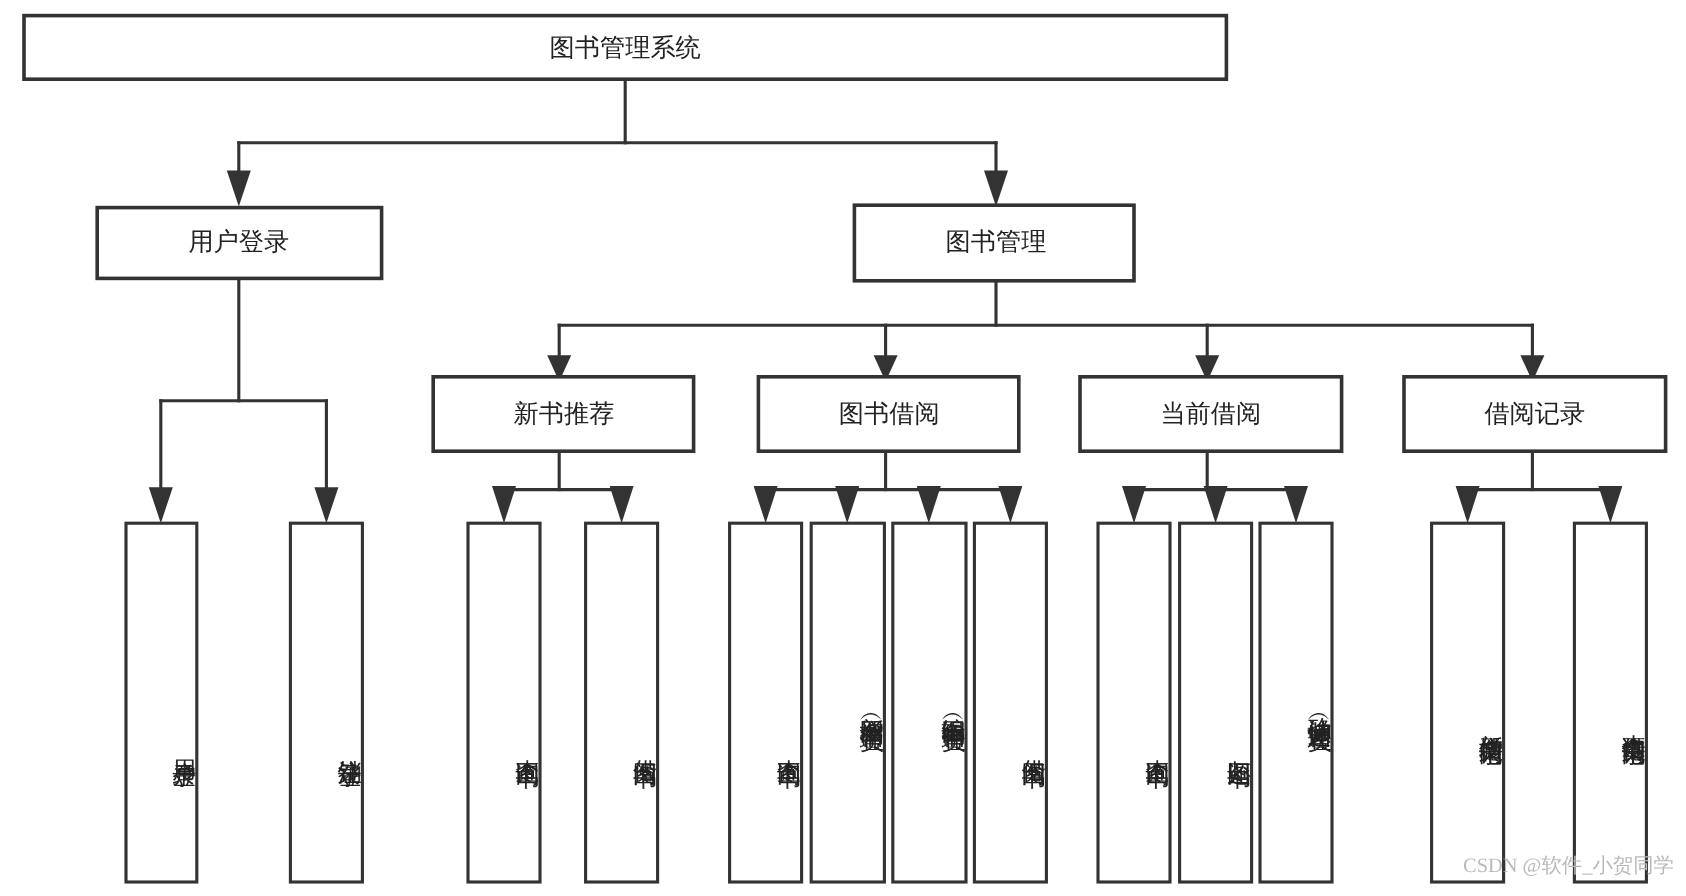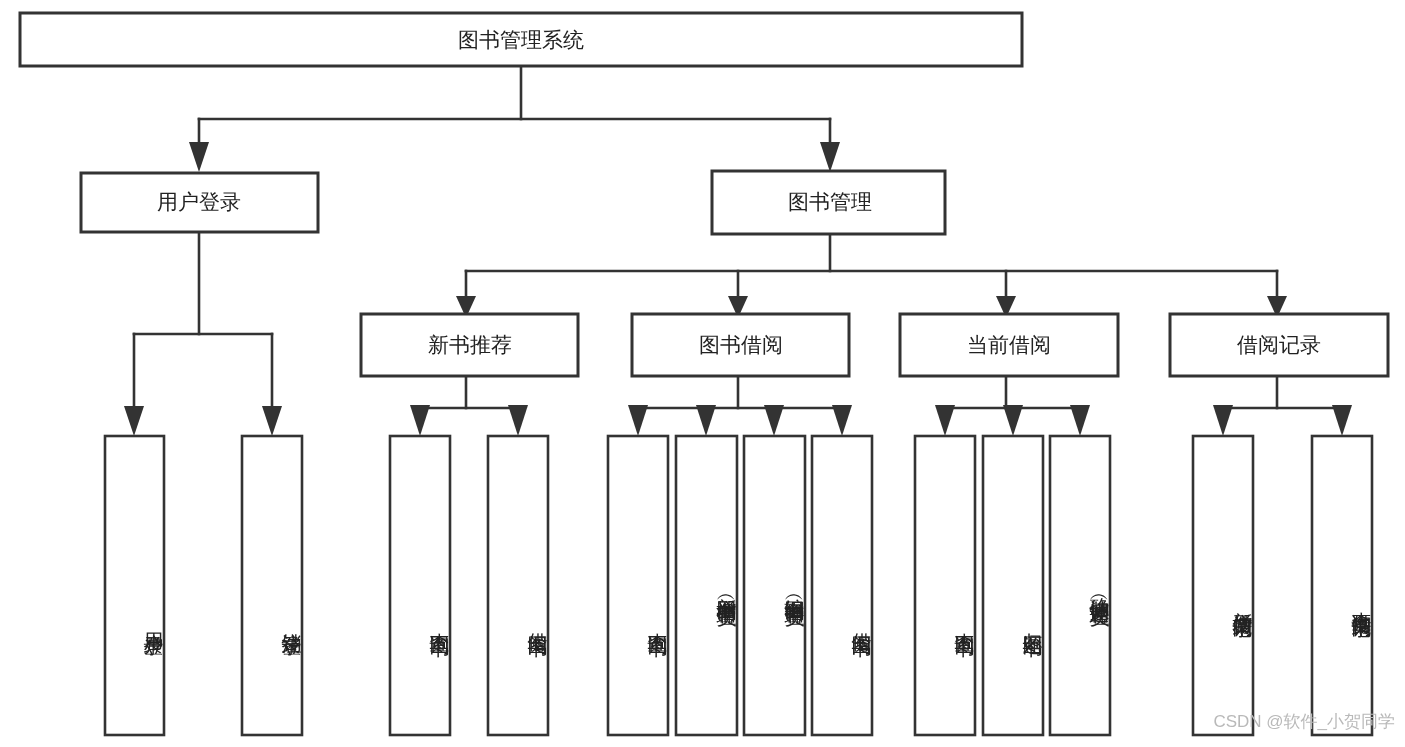--- a/index.html
+++ b/index.html
@@ -62,21 +62,21 @@
     display: flex;
     align-items: flex-start;
     justify-content: center;
     white-space: nowrap;
     pointer-events: none;
   }
   #watermark {
     position: absolute;
     right: 10px;
     bottom: 4px;
-    font-family: Liberation Sans, sans-serif;
+    font-family: Liberation Serif, serif;
     font-size: 17px;
     color: #b9b9b9;
     white-space: nowrap;
     user-select: none;
   }
 </style>
 </head>
 <body>
 
 <div id="canvas-wrap">

